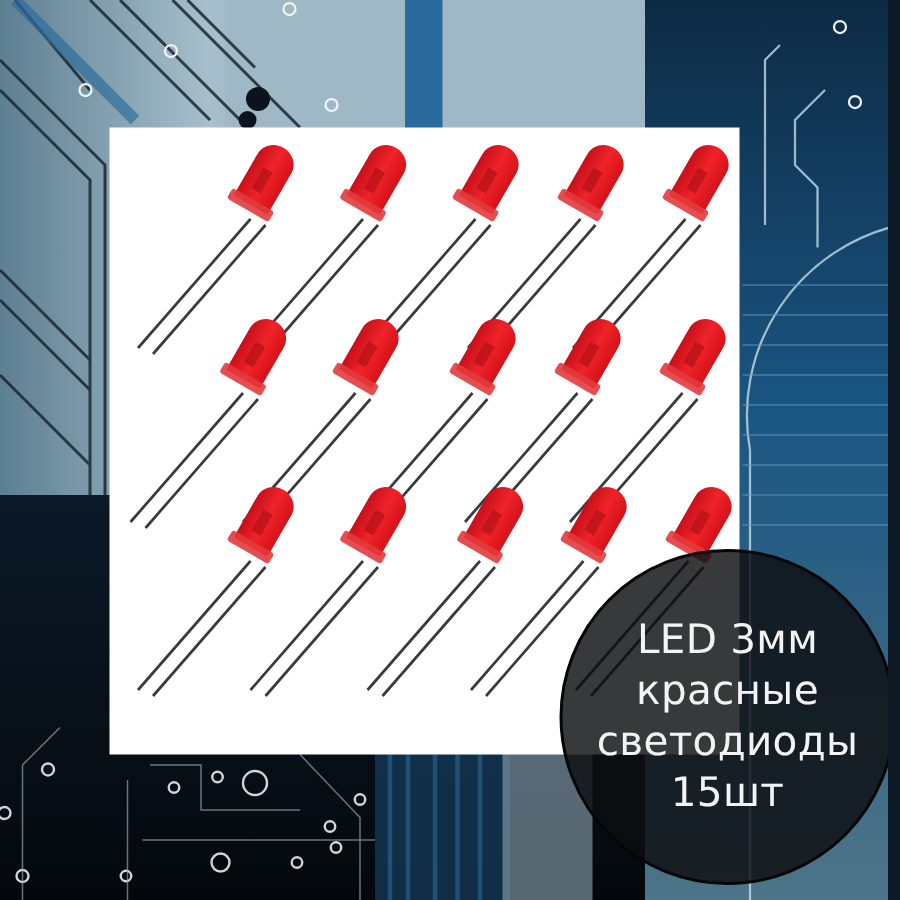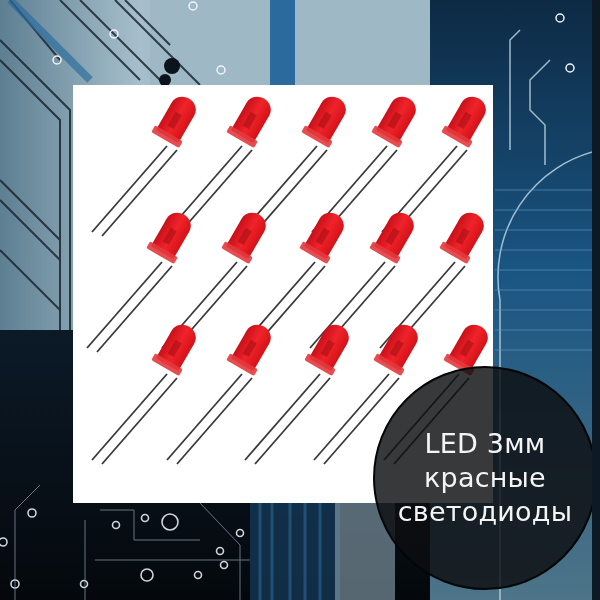--- a/index.html
+++ b/index.html
@@ -192,15 +192,16 @@
       </g>
     <g>
         <use href="#led" x="464" y="356"></use>
       </g>
   </svg>
 
   <div class="badge">
     <span>LED 3мм</span>
     <span>красные</span>
     <span>светодиоды</span>
+    <span>15шт</span>
   </div>
 
 </div>
 
 </body></html>

